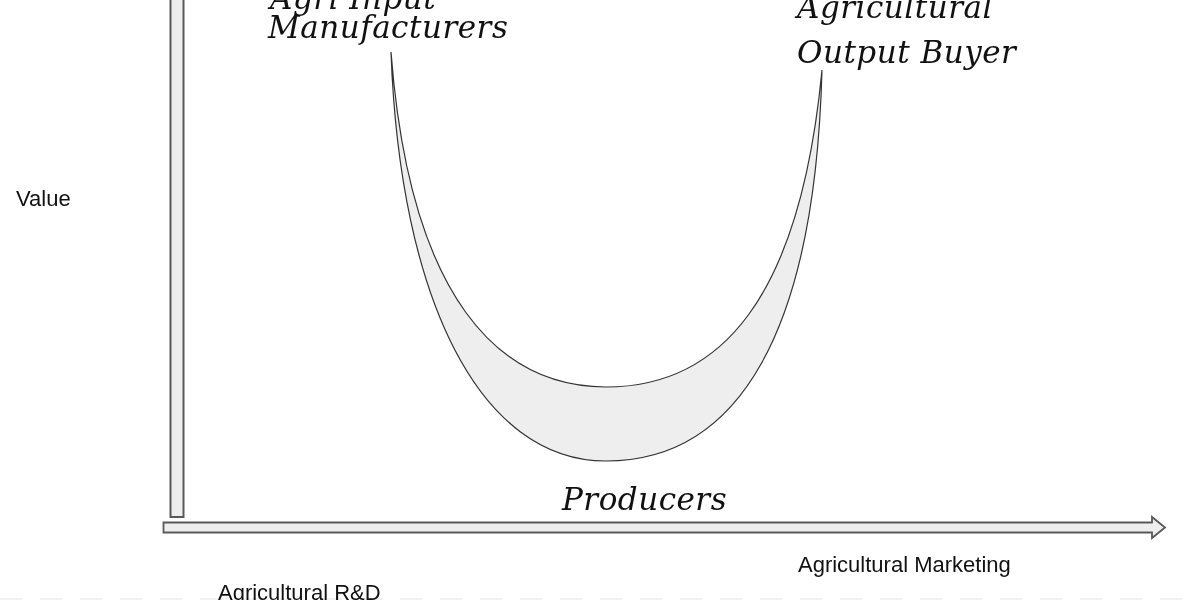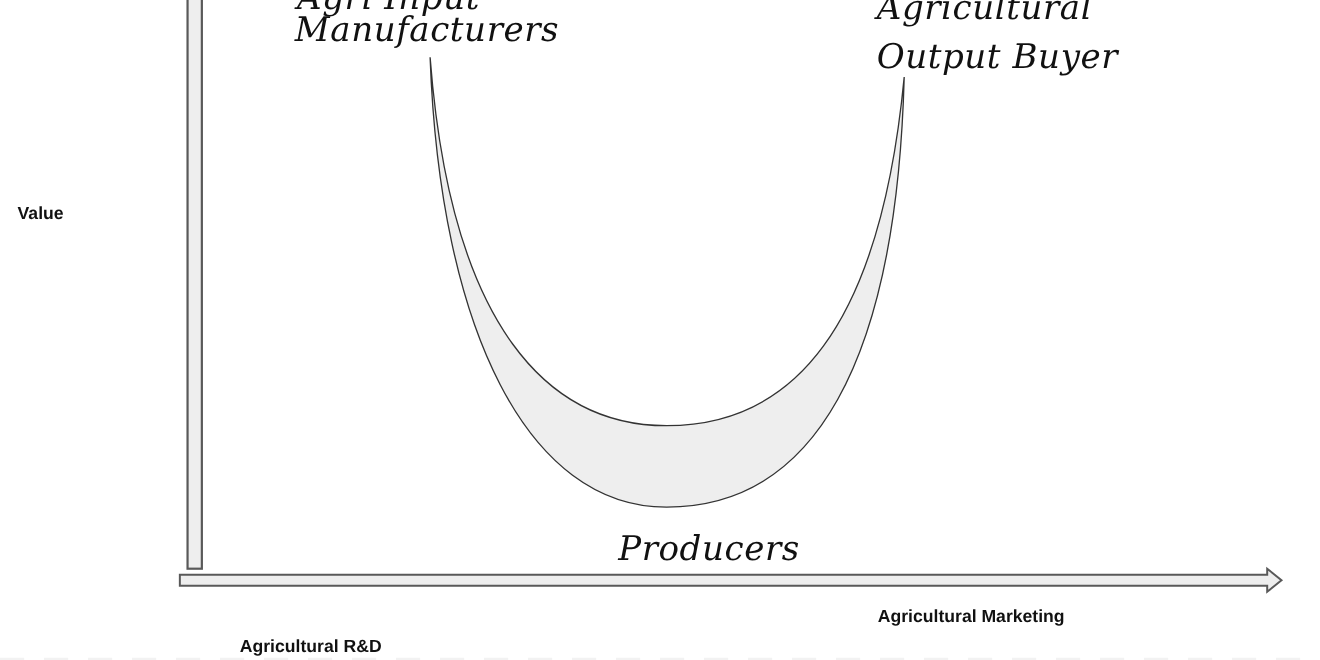--- a/index.html
+++ b/index.html
@@ -1,22 +1,22 @@
 <!DOCTYPE html>
 <html><head>
   <meta charset="utf-8">
   <style>
     html, body { margin: 0; padding: 0; background: #ffffff; }
     body { width: 1200px; height: 600px; position: relative; overflow: hidden; }
     #canvas { position: absolute; left: 0; top: 0; width: 1200px; height: 600px; }
     .label-bold {
       position: absolute;
       font-family: "Liberation Sans", sans-serif;
-      font-weight: bold;
-      font-size: 16px;
+      font-weight: normal;
+      font-size: 22px;
       color: #111111;
       white-space: nowrap;
     }
     .label-hand {
       position: absolute;
       font-family: "DejaVu Serif", serif;
       font-style: italic;
       font-size: 31px;
       color: #111111;
       white-space: nowrap;

